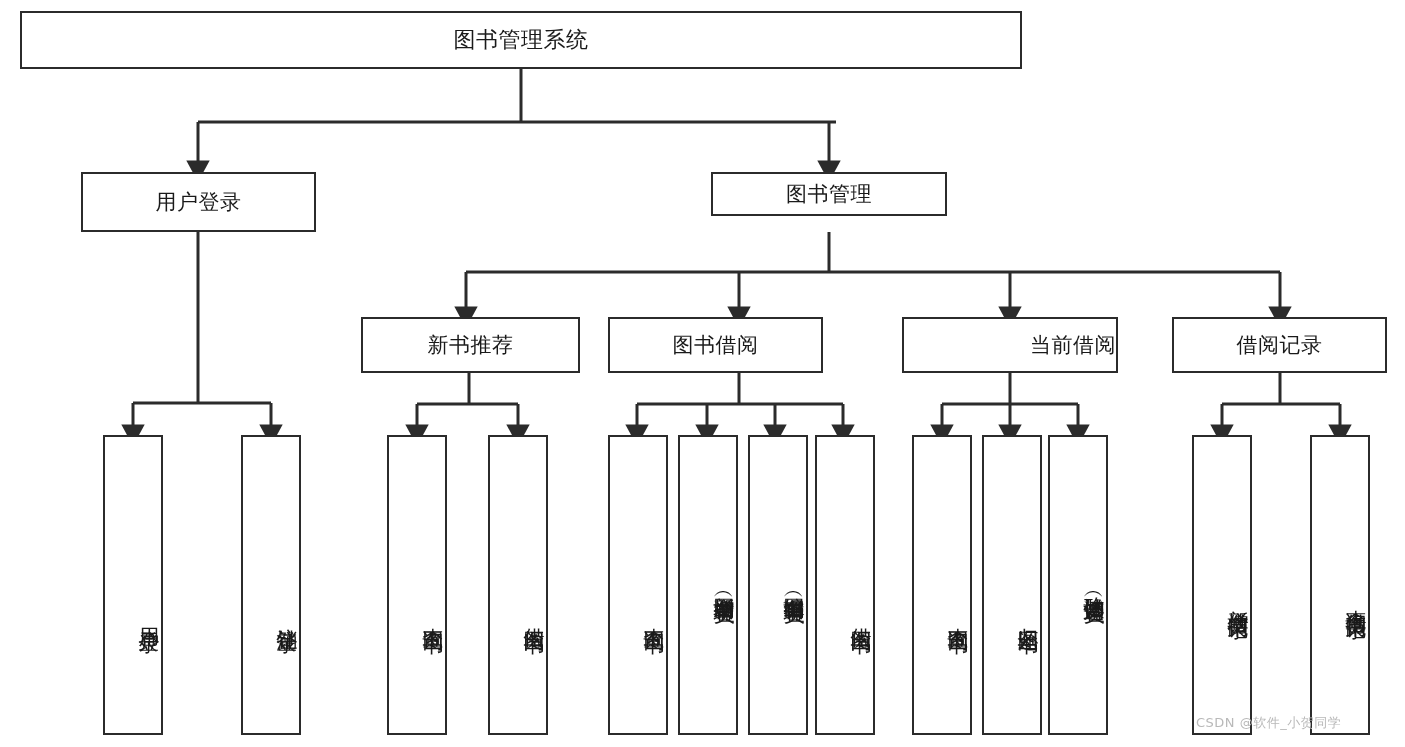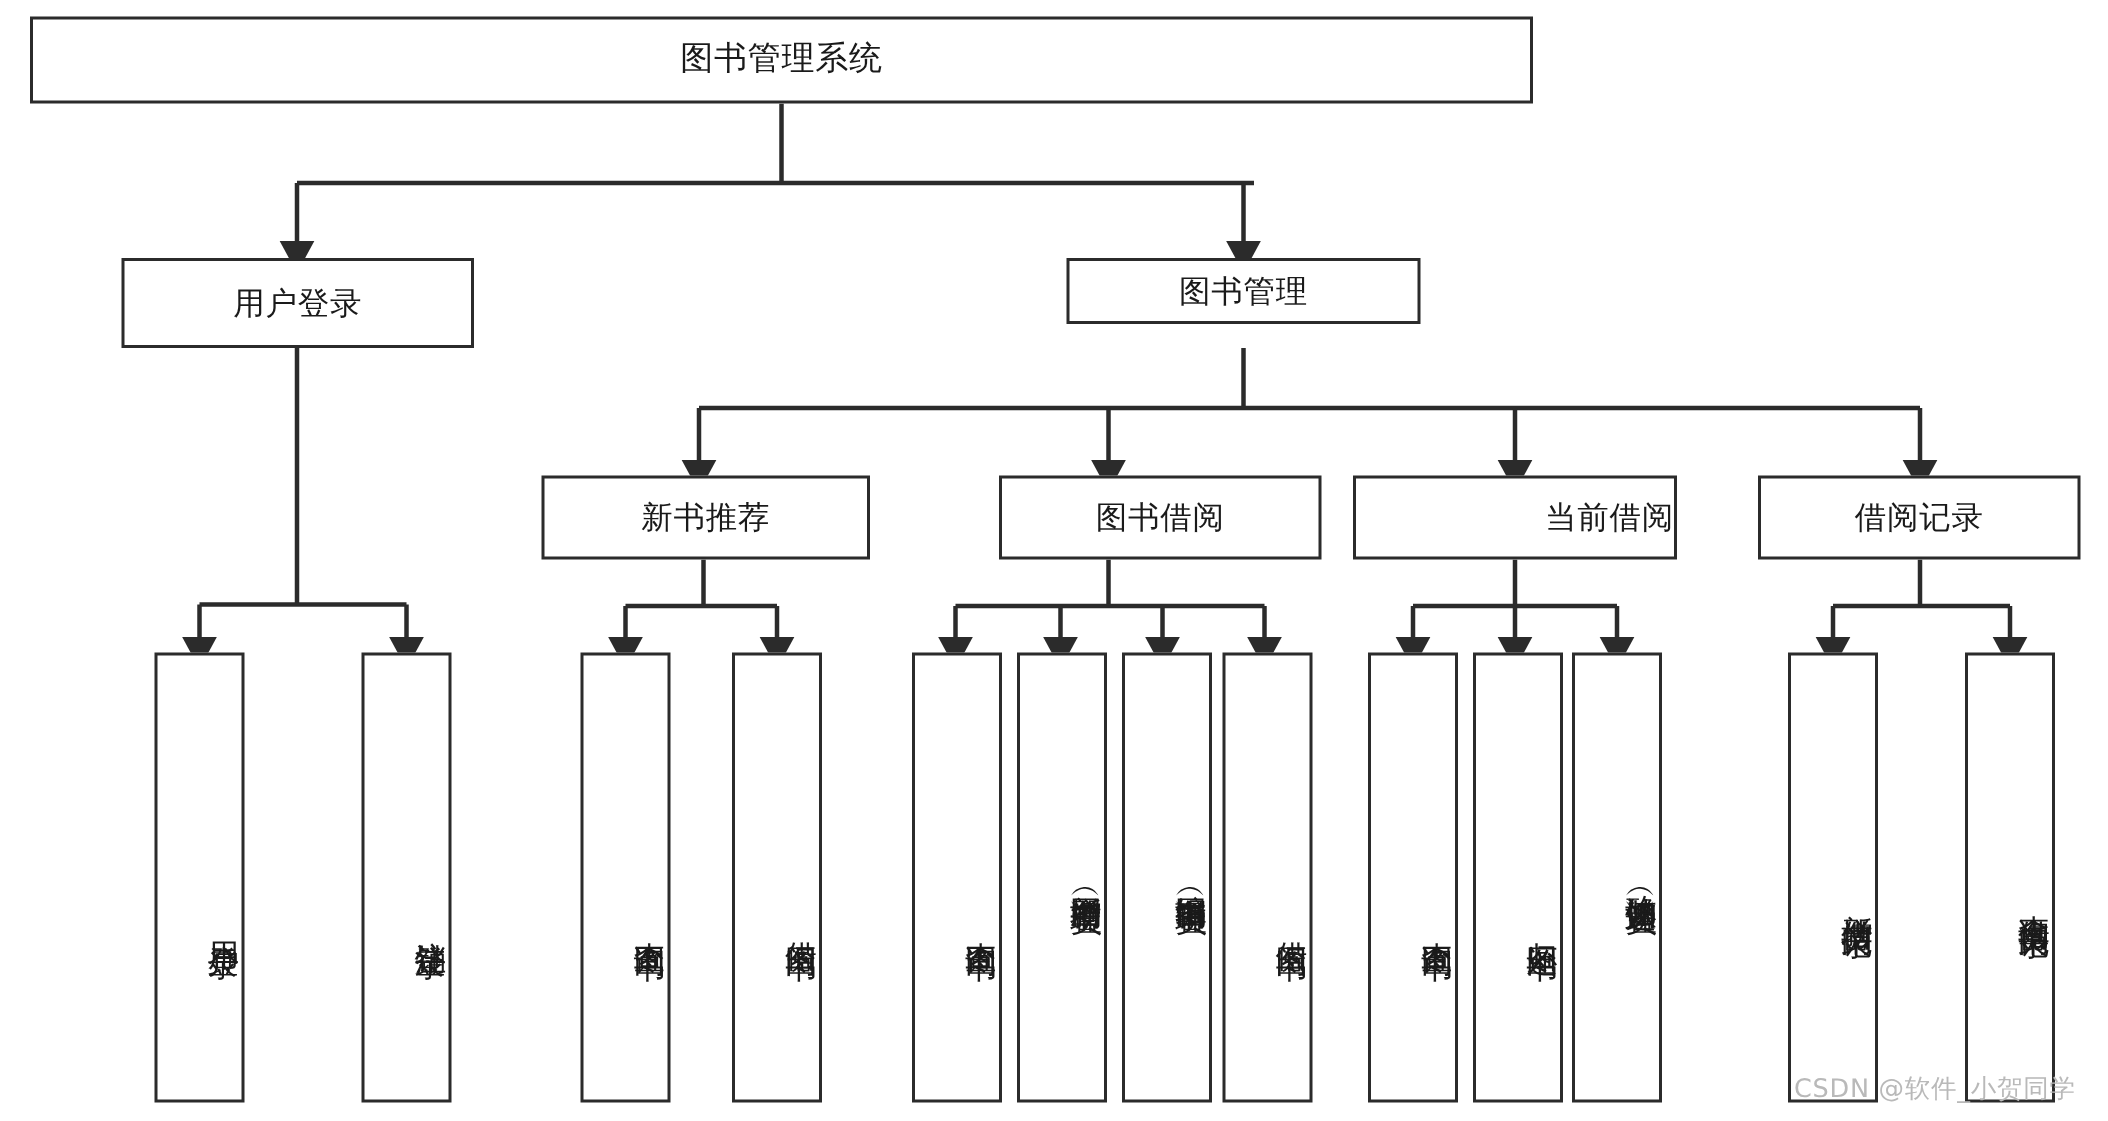--- a/index.html
+++ b/index.html
@@ -60,21 +60,21 @@
     display: block;
     max-height: 100%;
   }
   .node.v.tall .txt {
     letter-spacing: 1px;
   }
   .watermark {
     position: absolute;
     left: 1196px;
     top: 714px;
-    font-size: 17px;
+    font-size: 13px;
     color: #b9b9b9;
     white-space: nowrap;
     letter-spacing: 0.5px;
   }
 </style>
 </head>
 <body>
 
 <div id="canvas">
 
@@ -135,21 +135,21 @@
   <div class="node h" style="left:81px; top:172px; width:235px; height:60px;">
     <span class="txt">用户登录</span>
   </div>
   <div class="node h" style="left:711px; top:172px; width:236px; height:44px;">
     <span class="txt">图书管理</span>
   </div>
 
   <div class="node h" style="left:361px; top:317px; width:219px; height:56px;">
     <span class="txt">新书推荐</span>
   </div>
-  <div class="node h" style="left:666px; top:317px; width:215px; height:56px;">
+  <div class="node h" style="left:608px; top:317px; width:215px; height:56px;">
     <span class="txt">图书借阅</span>
   </div>
   <div class="node h" style="left:902px; top:317px; width:216px; height:56px;justify-content:flex-end;">
     <span class="txt">当前借阅</span>
   </div>
   <div class="node h" style="left:1172px; top:317px; width:215px; height:56px;">
     <span class="txt">借阅记录</span>
   </div>
 
   <div class="node v" style="left:103px; top:435px; width:60px; height:300px; padding-top:66px;">

